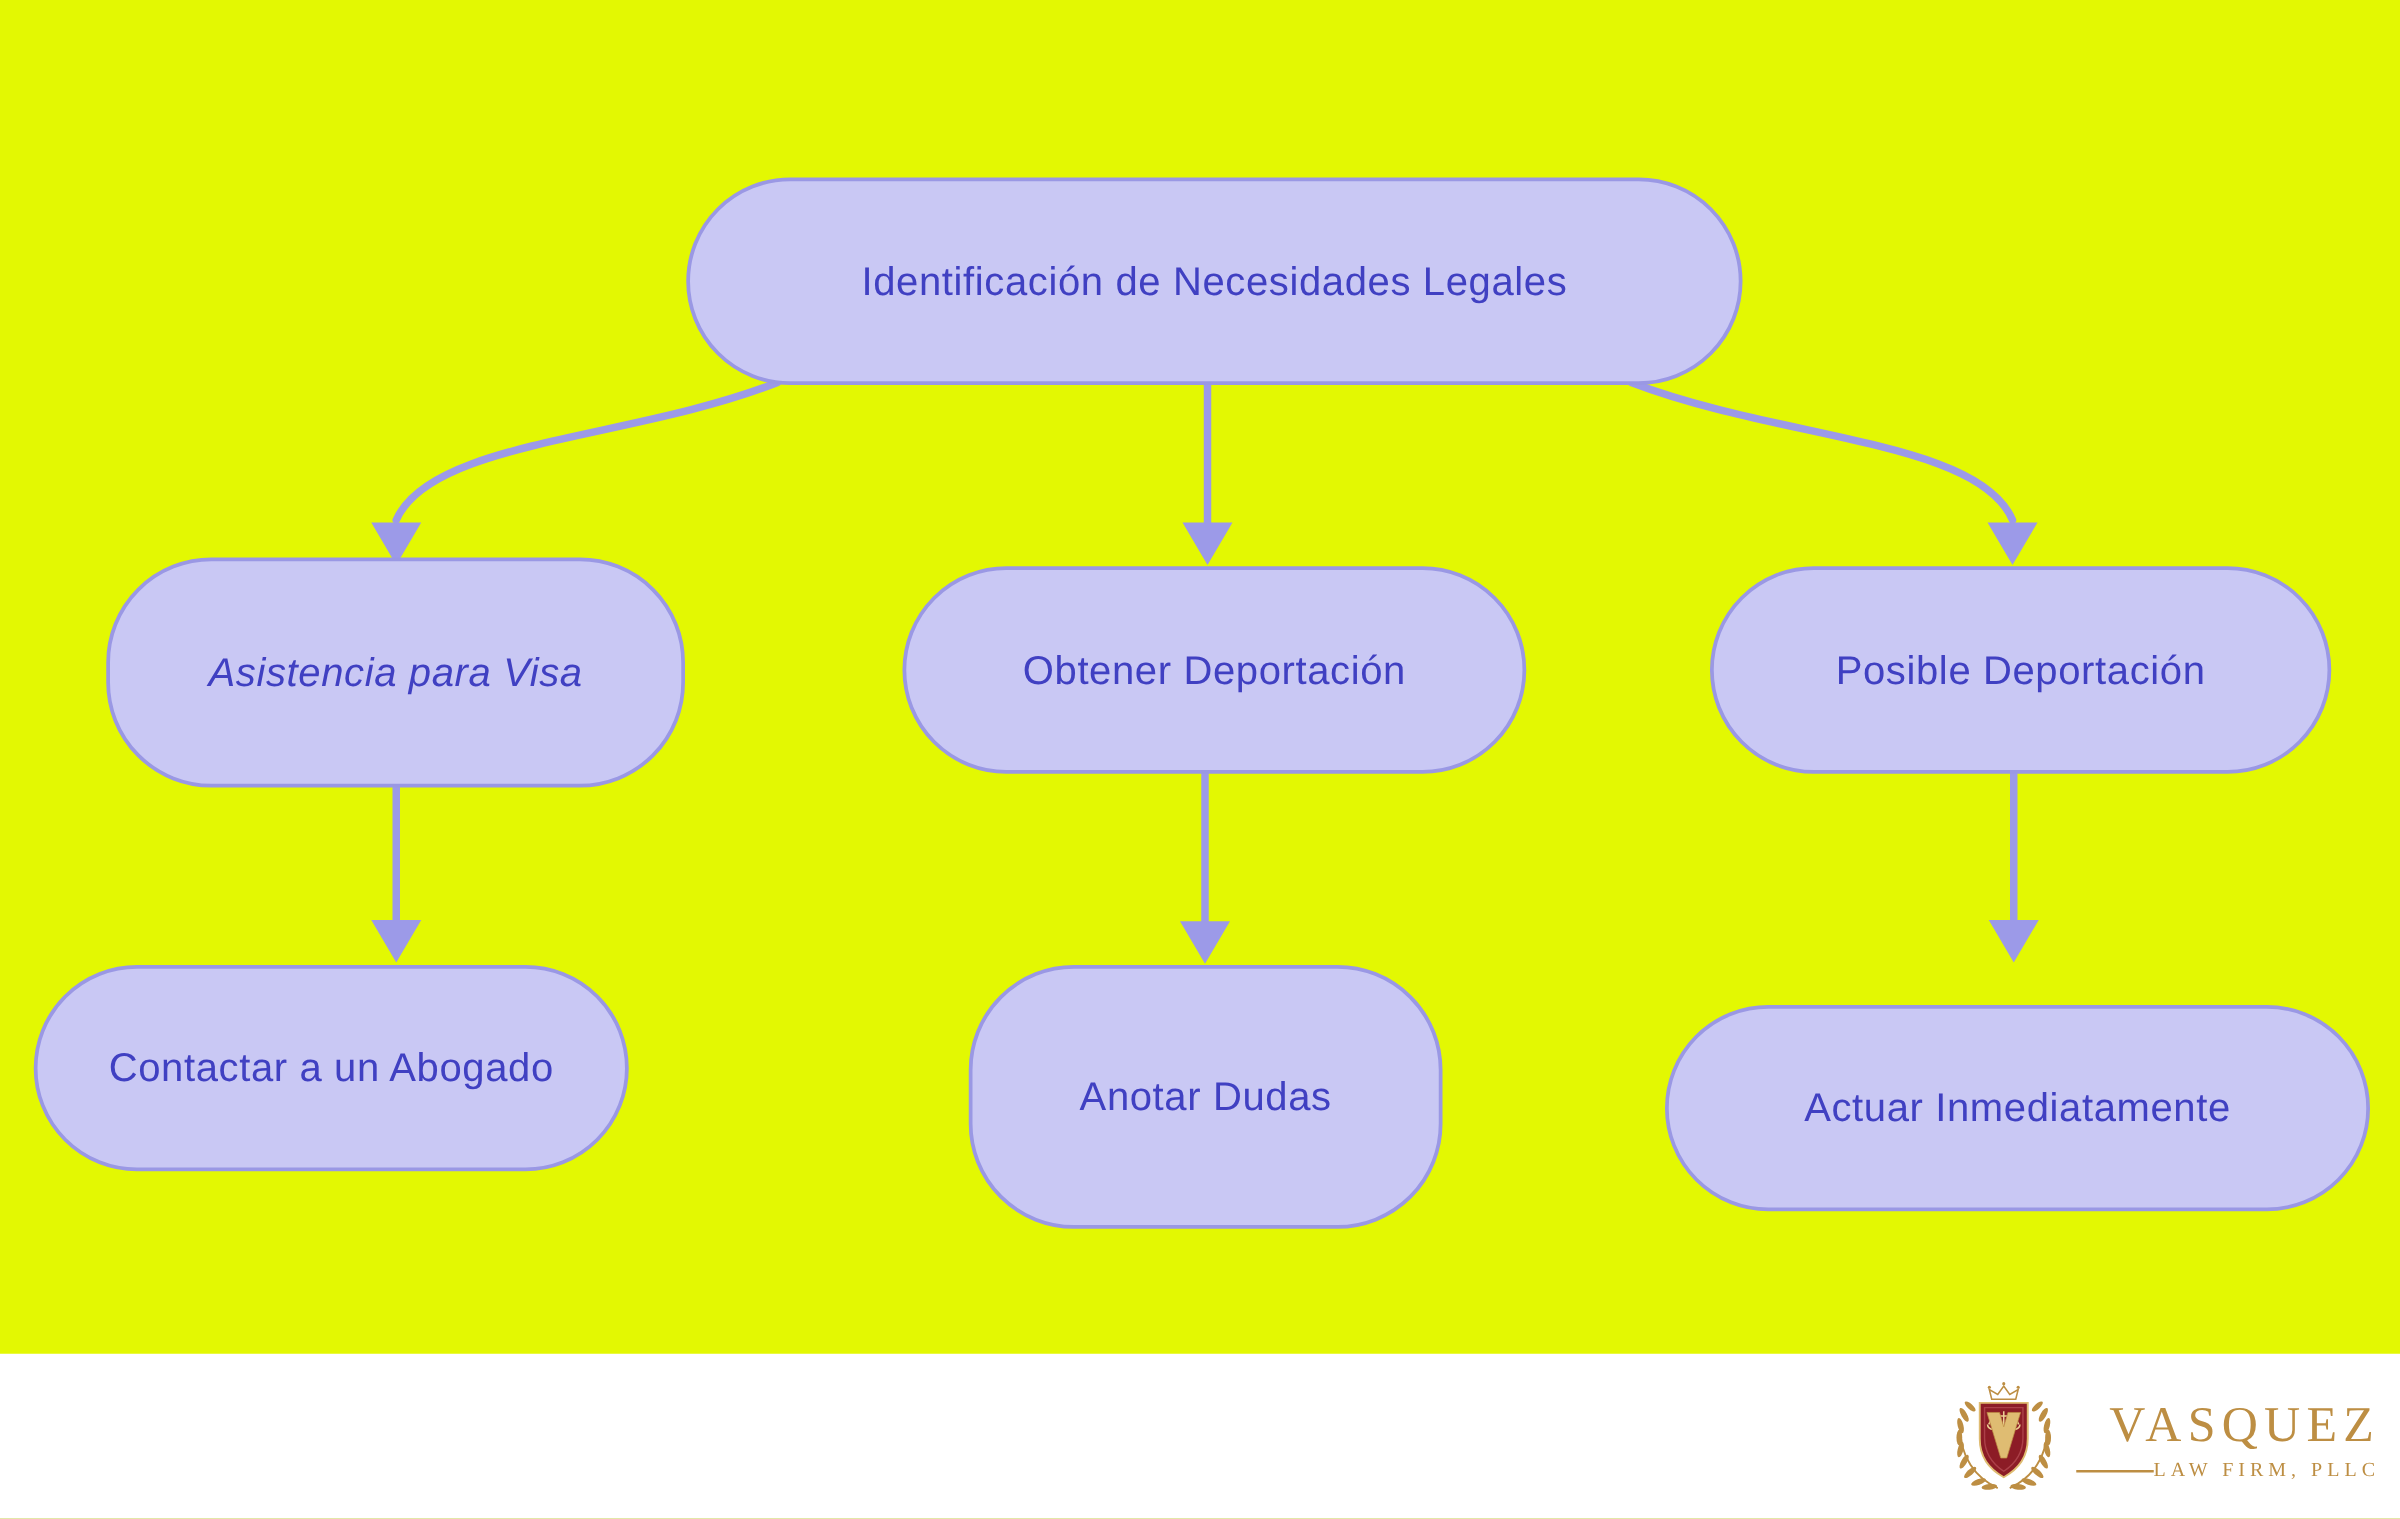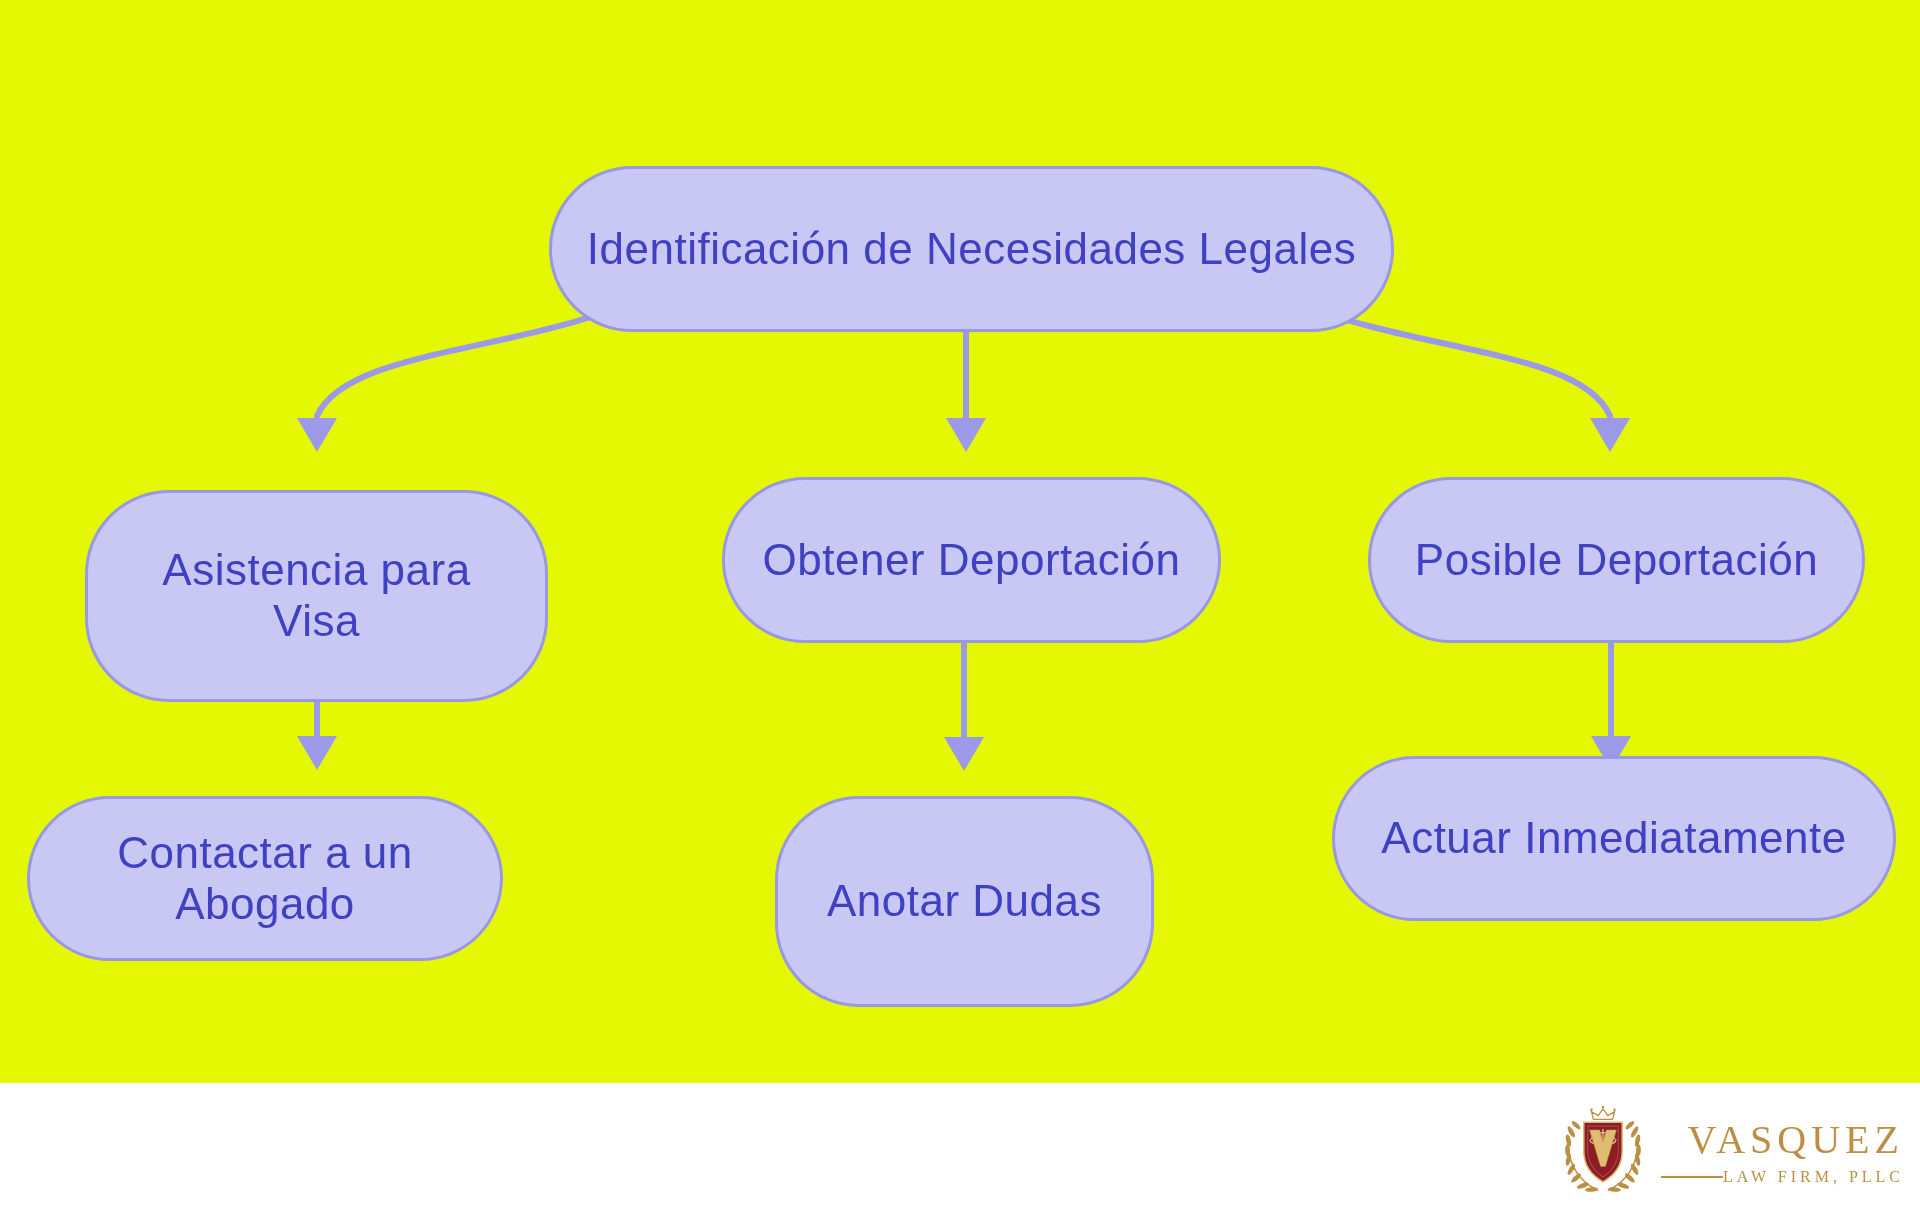--- a/index.html
+++ b/index.html
@@ -13,23 +13,22 @@
   #edge-layer{position:absolute;left:0;top:0;width:1920px;height:1083px;display:block;}
   .edge-path{fill:none;stroke:var(--arrow,#9c9ae8);stroke-width:6;stroke-linecap:round;}
   .edge-head{fill:var(--arrow,#9c9ae8);stroke:none;}
   .flow-node{
     position:absolute;box-sizing:border-box;
     display:flex;align-items:center;justify-content:center;text-align:center;
     background:var(--node-fill,#c9c8f4);
     border:3px solid var(--node-border,#9a98e4);
     border-radius:84px;
     color:var(--node-text,#4040c2);
-    font-size:44px;line-height:1.15;letter-spacing:0.5px;
+    font-size:32px;line-height:1.15;letter-spacing:0.5px;
     padding:0 30px;
-    margin-top:24px;
   }
   
   .footer{
     position:absolute;left:0;top:1083px;width:1920px;height:140px;
     background:var(--footer-background,#ffffff);
     display:flex;align-items:center;justify-content:flex-end;
   }
   .logo{display:flex;align-items:center;gap:10px;margin-right:16px;}
   .crest{width:96px;height:96px;display:block;}
   .crest .wreath{fill:var(--logo-gold,#bd8e43);}
@@ -82,36 +81,36 @@
         </g>
         <g>
           <path class="edge-path" d="M 1611 619 L 1611 736"></path>
           <polygon class="edge-head" points="1591,736 1631,736 1611,770"></polygon>
         </g>
       </svg>
     <div id="node-layer">
         <div class="flow-node" style="left: 549px; top: 142px; width: 845px; height: 166px;">
           <span>Identificación de Necesidades Legales</span>
         </div>
-        <div class="flow-node" style="left: 85px; top: 466px; width: 463px; height: 212px;">
+        <div class="flow-node" style="left: 85px; top: 446px; width: 463px; height: 184px; font-style: italic;">
           <span>Asistencia para Visa</span>
         </div>
         <div class="flow-node" style="left: 722px; top: 453px; width: 499px; height: 166px;">
           <span>Obtener Deportación</span>
         </div>
         <div class="flow-node" style="left: 1368px; top: 453px; width: 497px; height: 166px;">
           <span>Posible Deportación</span>
         </div>
         <div class="flow-node" style="left: 27px; top: 772px; width: 476px; height: 165px;">
           <span>Contactar a un Abogado</span>
         </div>
         <div class="flow-node" style="left: 775px; top: 772px; width: 379px; height: 211px;">
           <span>Anotar Dudas</span>
         </div>
-        <div class="flow-node" style="left: 1332px; top: 732px; width: 564px; height: 165px; justify-content: center;">
+        <div class="flow-node" style="left: 1332px; top: 804px; width: 564px; height: 165px; justify-content: center;">
           <span>Actuar Inmediatamente</span>
         </div>
       </div>
   </div>
 
   <div class="footer">
     <div class="logo">
       <svg class="crest" viewBox="0 0 100 100" xmlns="http://www.w3.org/2000/svg">
         <g>
           <path class="stem" d="M45,89 C27,81 13,63 14,38"></path>

